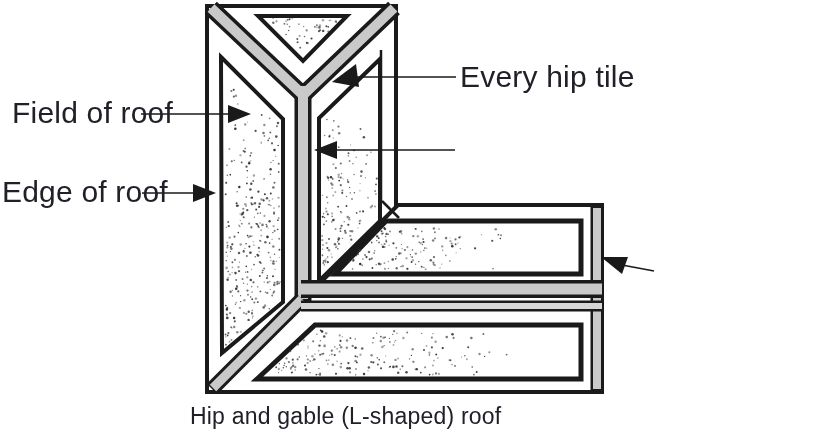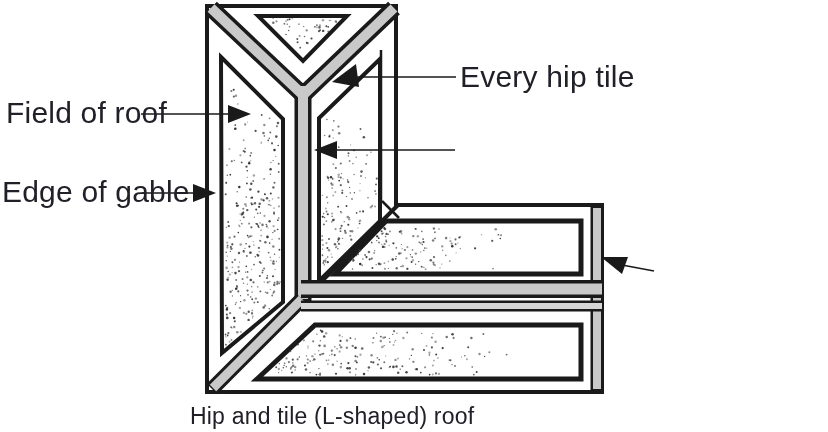--- a/index.html
+++ b/index.html
@@ -898,22 +898,22 @@
     <g>
       <line x1="334" y1="150" x2="455" y2="150" style="stroke:var(--line,#1a1a1a)" stroke-width="1.7"></line>
       <polygon points="314,150 337,141 337,159" style="fill:var(--line,#1a1a1a)"></polygon>
     </g>
     <g>
       <line x1="622" y1="265" x2="654" y2="271" style="stroke:var(--line,#1a1a1a)" stroke-width="1.7"></line>
       <polygon points="601,257 628,257 622,274" style="fill:var(--line,#1a1a1a)"></polygon>
     </g>
   </svg>
 
-  <div class="label" style="left:6px;top:101px">Field of roof</div>
-
-  <div class="label" style="left:2px;top:180px">Edge of gable</div>
+  <div class="label" style="left:12px;top:101px">Field of roof</div>
+
+  <div class="label" style="left:2px;top:180px">Edge of roof</div>
 
   <div class="label" style="left:460px;top:65px">Every hip tile</div>
 
 
 
-  <div class="caption" style="left:190px;top:403px">Hip and tile (L-shaped) roof</div>
+  <div class="caption" style="left:190px;top:403px">Hip and gable (L-shaped) roof</div>
 </div>
 
 </body></html>

